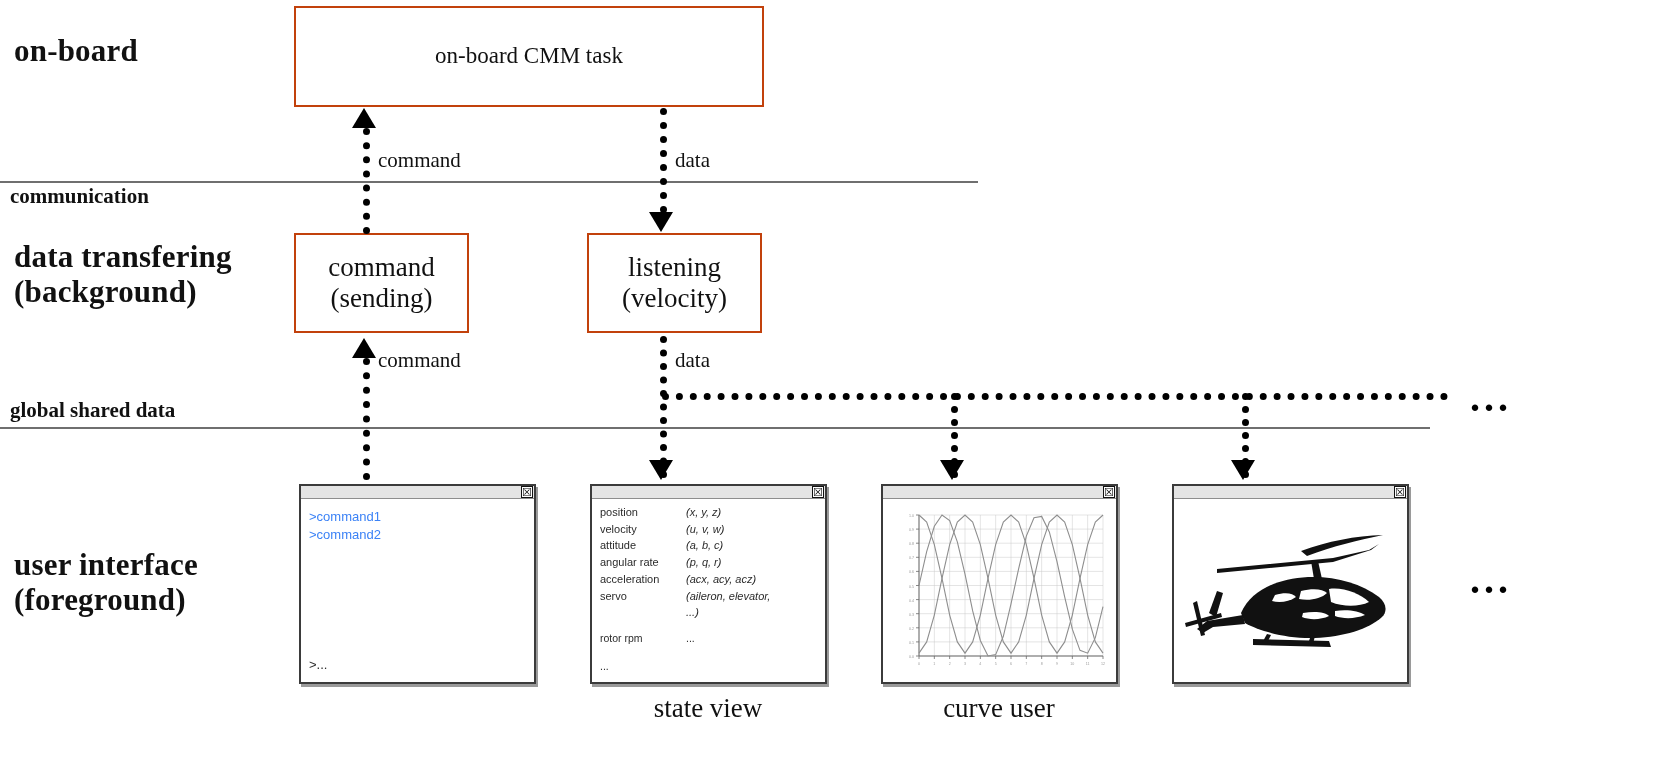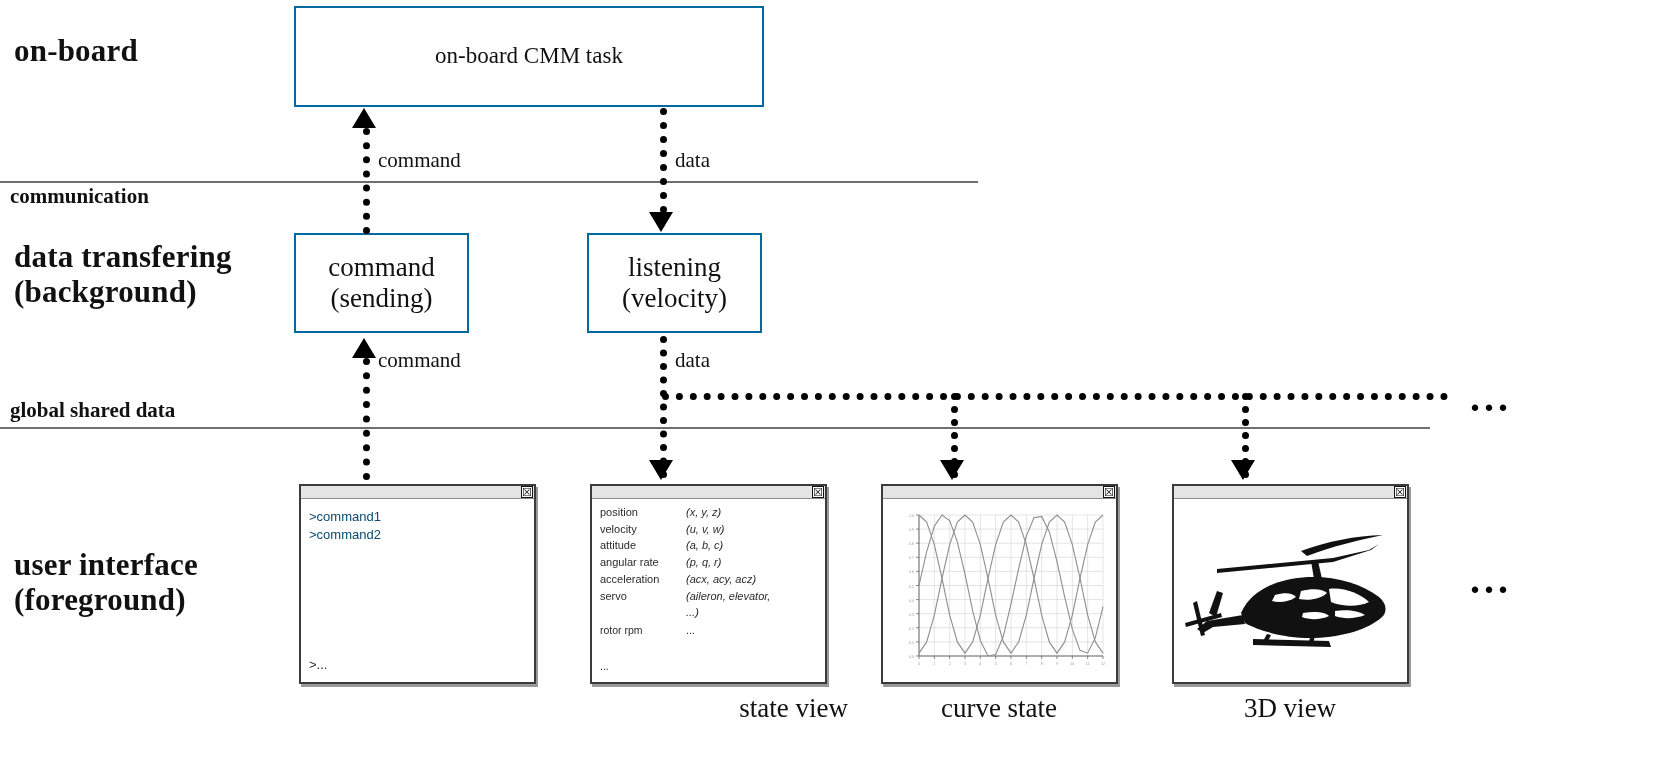--- a/index.html
+++ b/index.html
@@ -42,21 +42,21 @@
     position:absolute;
     height:2px;
     background:#6f6f6f;
   }
   .rail-comm-line   { left:0px; top:181px; width:978px; }
   .rail-global-line { left:0px; top:427px; width:1430px; }
 
   
   .box {
     position:absolute;
-    border:2px solid #0369a1;
+    border:2px solid #c2410c;
     background:#ffffff;
     display:flex;
     align-items:center;
     justify-content:center;
     text-align:center;
     font-family:"Liberation Serif", serif;
     color:#111;
     line-height:1.14;
     white-space:pre-line;
   }
@@ -139,21 +139,21 @@
     font-family:"Liberation Sans", sans-serif;
   }
   .win-body { position:relative; height:185px; }
 
   
   .cmd-lines {
     position:absolute;
     left:8px; top:9px;
     font-family:"Liberation Sans", sans-serif;
     font-size:13px;
-    color:#0c4a6e;
+    color:#3b82f6;
     line-height:1.42;
   }
   .cmd-prompt {
     position:absolute;
     left:8px; bottom:12px;
     font-family:"Liberation Sans", sans-serif;
     font-size:13px;
     color:#2e2e2e;
   }
 
@@ -170,21 +170,21 @@
   .state-table td { padding:0 0 0 0; vertical-align:top; }
   .state-table td.k { width:86px; white-space:nowrap; }
   .state-table td.v { white-space:nowrap; font-style:italic; }
   .state-tail {
     position:absolute;
     left:8px;
     font-family:"Liberation Sans", sans-serif;
     font-size:10.5px;
     color:#2b2b2b;
   }
-  .state-rotor { bottom:48px;margin-top:12px; }
+  .state-rotor { bottom:40px;margin-top:12px; }
   .state-dots  { bottom:12px; }
   .state-rotor .k { display:inline-block; width:86px; }
 
   
   .curve-wrap { position:absolute; left:12px; top:10px; width:212px; height:165px; }
 
   
   .heli-wrap {
     position:absolute; left:0; top:0; width:233px; height:185px;
     display:flex; align-items:center; justify-content:center;
@@ -194,21 +194,21 @@
   .caption {
     position:absolute;
     width:280px;
     text-align:center;
     font-family:"Liberation Serif", serif;
     font-size:27px;
     font-weight:400;
     color:#111;
   }
   .cap-cmd   { left:277px;  top:693px; }
-  .cap-state { left:568px;  top:693px;text-align:right; }
+  .cap-state { left:568px;  top:693px; }
   .cap-curve { left:859px;  top:693px; }
   .cap-3d    { left:1150px; top:693px; }
 </style>
 </head>
 <body>
 
 <div id="stage">
 
   <div class="tier-label tier-onboard">on-board</div>
   <div class="tier-label tier-ui">user interface
@@ -394,21 +394,21 @@
             <text x="192.66666666666666" y="156" text-anchor="middle" fill="#9a9a9a" font-size="3.6" font-family="&quot;Liberation Sans&quot;, sans-serif">11</text>
             <line x1="208" y1="147" x2="208" y2="150" stroke="#6a6a6a" stroke-width="0.8"></line>
             <text x="208" y="156" text-anchor="middle" fill="#9a9a9a" font-size="3.6" font-family="&quot;Liberation Sans&quot;, sans-serif">12</text>
             <path d="M24.00 144.18 L31.67 132.90 L39.33 106.11 L47.00 69.45 L54.67 35.61 L62.33 13.05 L70.00 6.00 L77.67 13.05 L85.33 35.61 L93.00 69.45 L100.67 106.11 L108.33 132.90 L116.00 144.18 L123.67 132.90 L131.33 106.11 L139.00 69.45 L146.67 35.61 L154.33 13.05 L162.00 6.00 L169.67 13.05 L177.33 35.61 L185.00 69.45 L192.67 106.11 L200.33 132.90 L208.00 144.18" fill="none" stroke="#8e8e8e" stroke-width="1.1"></path>
             <path d="M24.00 6.00 L31.67 13.05 L39.33 35.61 L47.00 69.45 L54.67 106.11 L62.33 132.90 L70.00 144.18 L77.67 132.90 L85.33 106.11 L93.00 69.45 L100.67 35.61 L108.33 13.05 L116.00 6.00 L123.67 13.05 L131.33 35.61 L139.00 69.45 L146.67 106.11 L154.33 132.90 L162.00 144.18 L169.67 132.90 L177.33 106.11 L185.00 69.45 L192.67 35.61 L200.33 13.05 L208.00 6.00" fill="none" stroke="#8e8e8e" stroke-width="1.1"></path>
             <path d="M24.00 76.50 L31.67 42.66 L39.33 17.28 L47.00 6.00 L54.67 11.64 L62.33 32.79 L70.00 65.22 L77.67 101.88 L85.33 131.49 L93.00 147.00 L100.67 145.59 L108.33 127.26 L116.00 94.83 L123.67 59.58 L131.33 27.15 L139.00 8.82 L146.67 7.41 L154.33 22.92 L162.00 52.53 L169.67 87.78 L177.33 120.21 L185.00 141.36 L192.67 144.18 L200.33 128.67 L208.00 97.65" fill="none" stroke="#8e8e8e" stroke-width="1.1"></path>
           </svg>
       </div>
     </div>
   </div>
-  <div class="caption cap-curve">curve state</div>
+  <div class="caption cap-curve">curve user</div>
 
   <div class="win win-3d">
     <div class="titlebar">
       <div class="closebox">☒</div>
     </div>
     <div class="win-body">
       <div class="heli-wrap">
         <svg width="215" height="150" viewBox="0 0 215 150">
           <g fill="#111" stroke="#111">
 
@@ -435,15 +435,14 @@
             <path d="M146 72 C160 70 176 76 186 85 C176 90 160 90 148 85 Z" fill="#fff" stroke-width="0"></path>
             <path d="M118 74 C130 71 140 72 144 76 C138 82 126 84 116 82 Z" fill="#fff" stroke-width="0"></path>
             <path d="M92 78 C102 75 110 76 113 80 C106 85 96 86 89 84 Z" fill="#fff" stroke-width="0"></path>
             <path d="M152 94 C164 92 176 94 182 98 C172 102 160 102 152 99 Z" fill="#fff" stroke-width="0"></path>
             <path d="M120 96 C132 94 142 95 146 99 C138 103 126 103 119 100 Z" fill="#fff" stroke-width="0"></path>
           </g>
         </svg>
       </div>
     </div>
   </div>
-  <div class="caption cap-3d">3D view</div>
 
 </div>
 
 </body></html>

